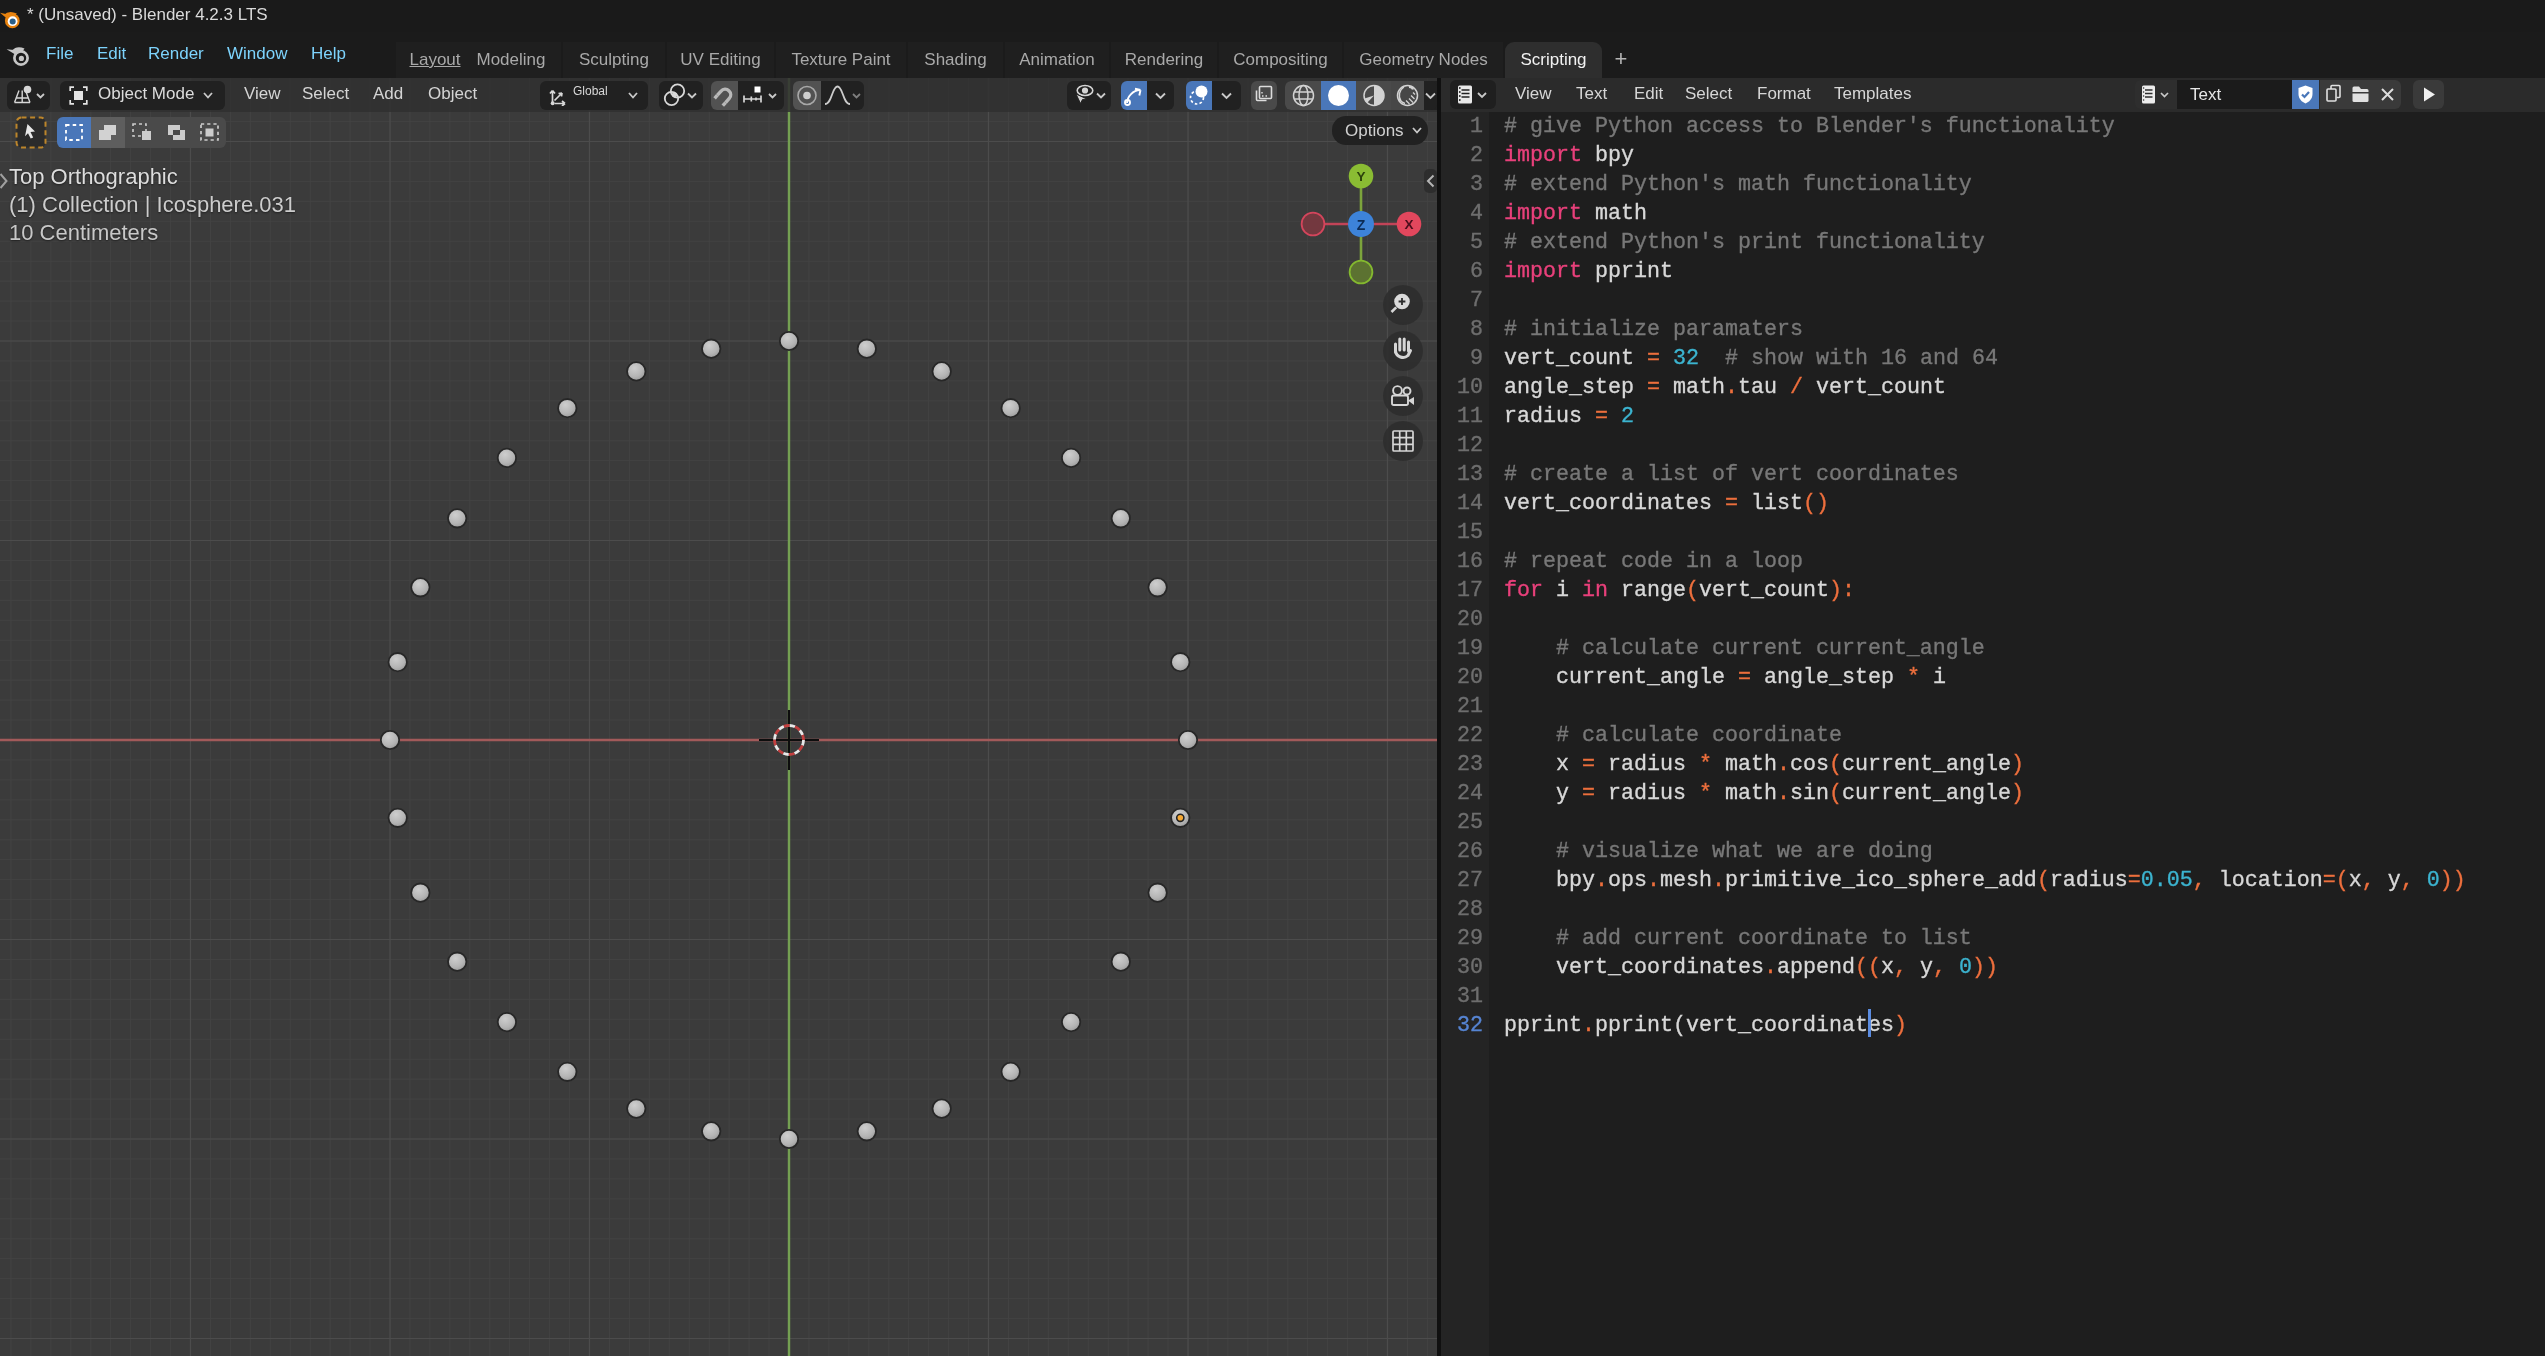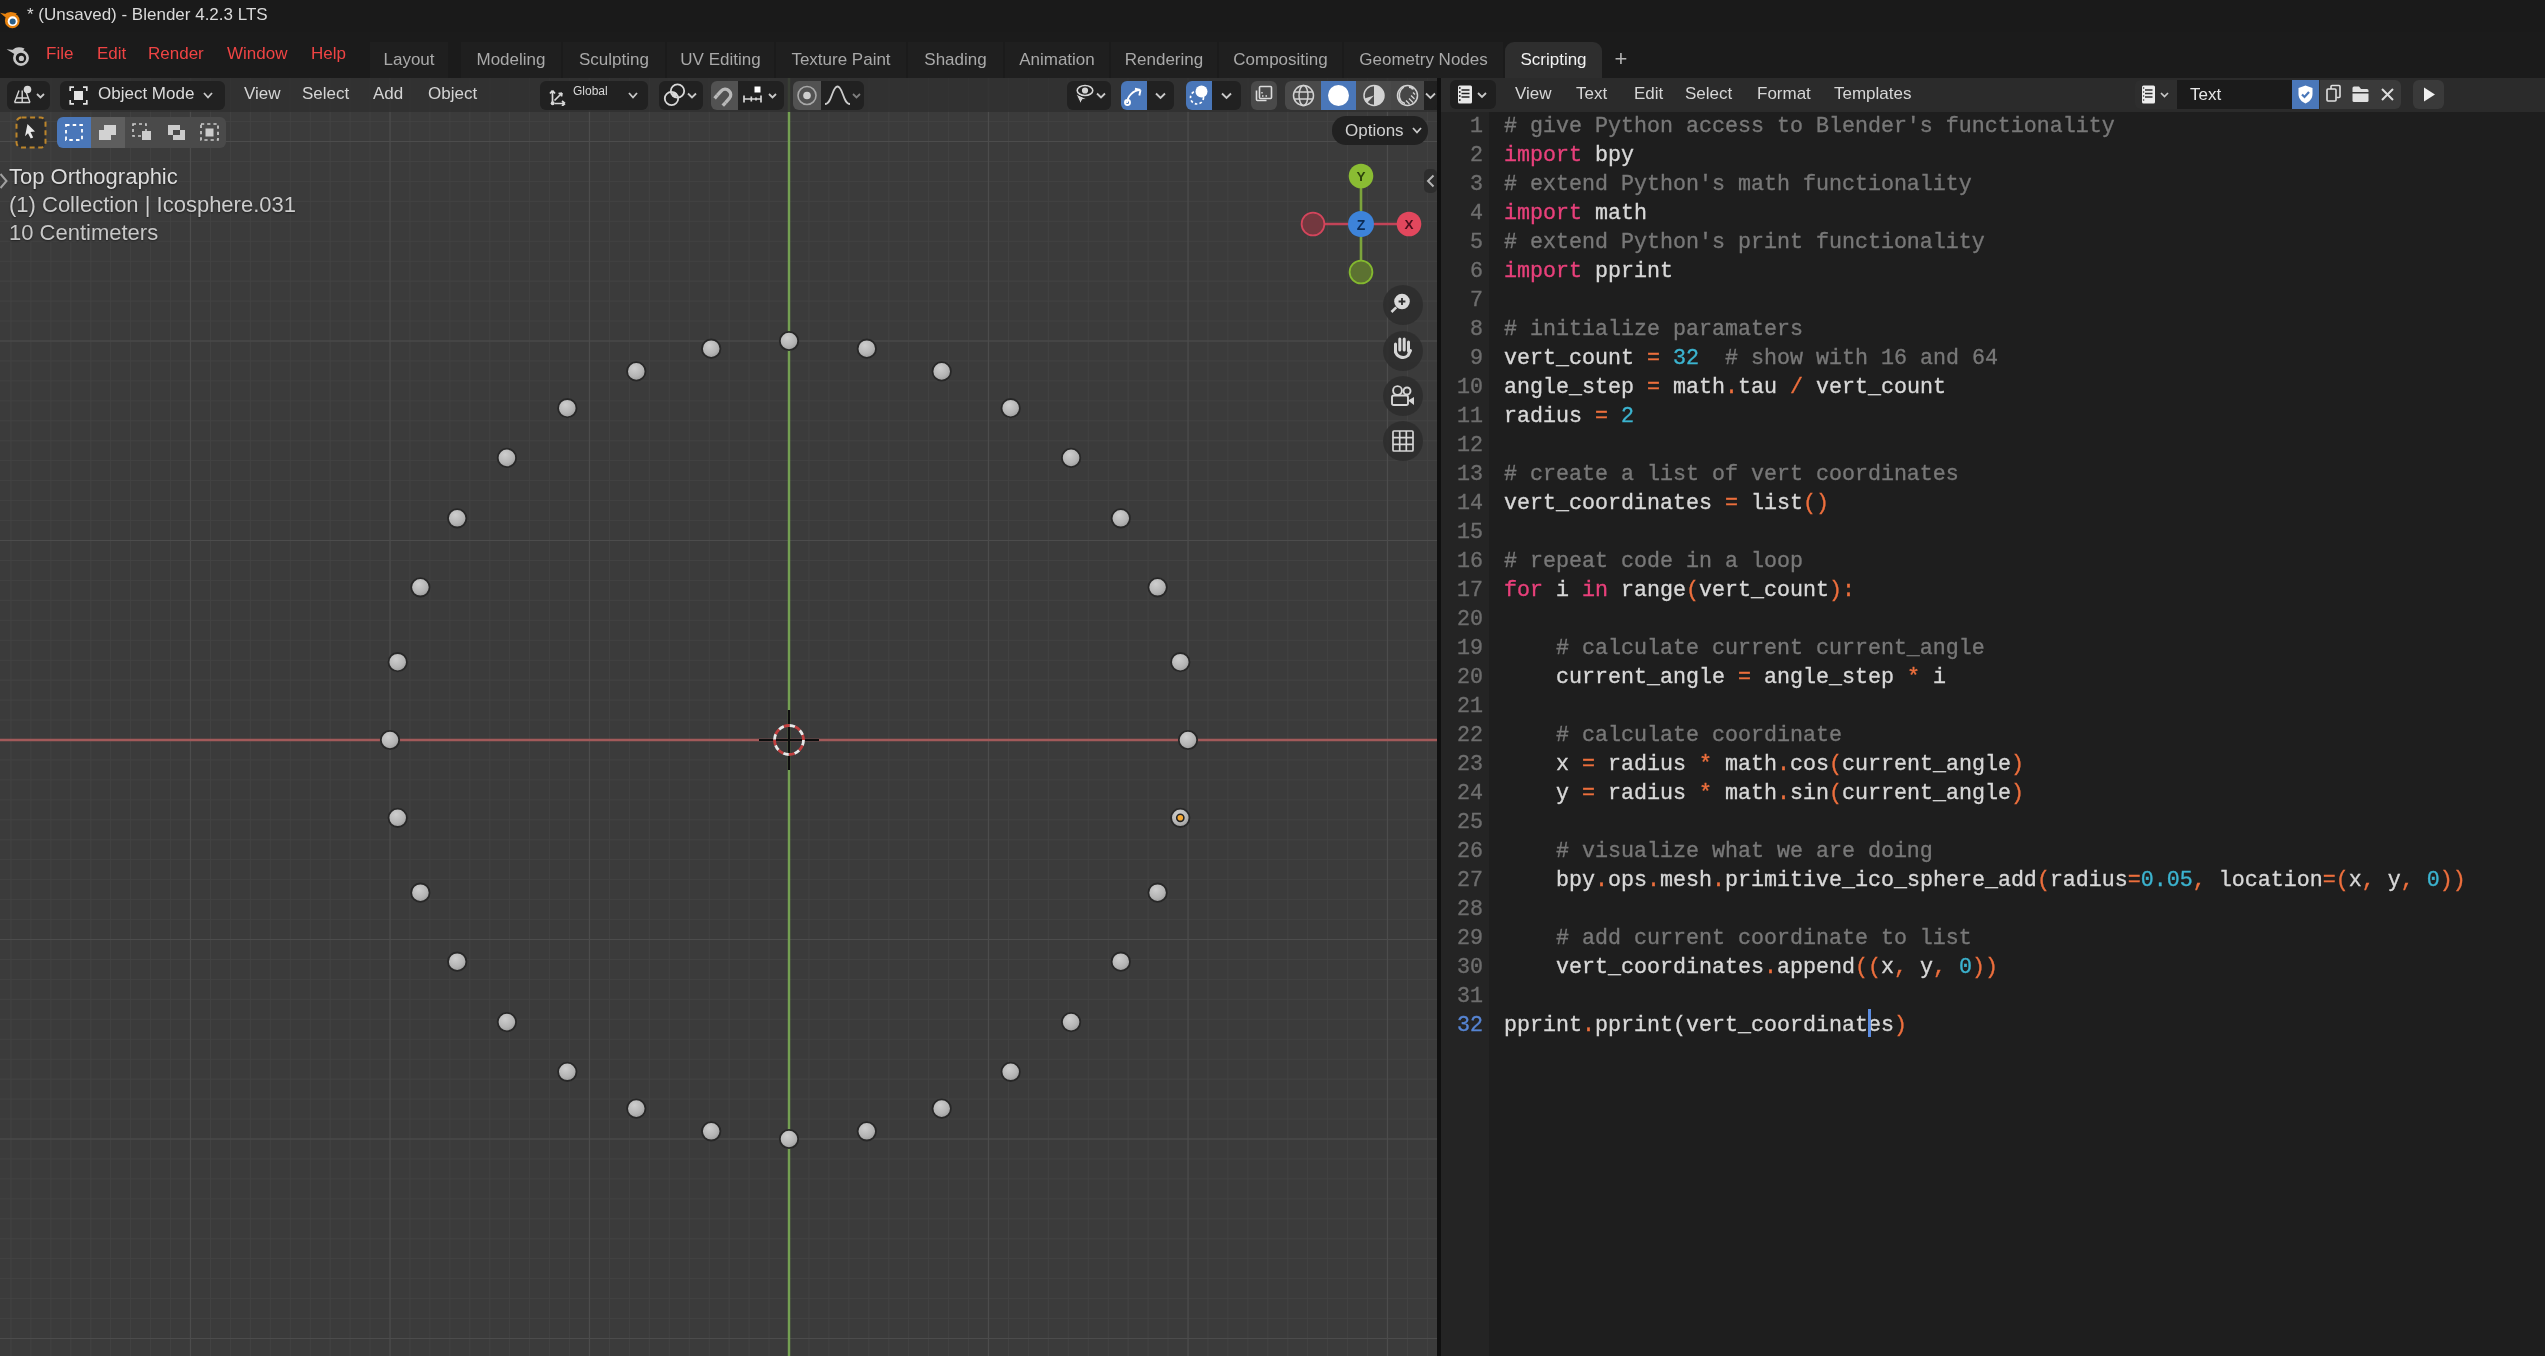--- a/index.html
+++ b/index.html
@@ -2,21 +2,21 @@
 <html><head><meta charset="utf-8"><style>
 *{margin:0;padding:0;box-sizing:border-box;}
 html,body{width:2545px;height:1356px;overflow:hidden;background:#1e1e1e;
  font-family:"Liberation Sans",sans-serif;-webkit-font-smoothing:antialiased;}
 #root{position:absolute;inset:0;width:2545px;height:1320px;padding-left:25px;}
 .abs{position:absolute;}
 
 #titlebar{position:absolute;left:0;top:0;width:2545px;height:32px;background:#1a1a1a;}
 #title{position:absolute;left:27px;top:5px;font-size:17px;color:#dadada;}
 #topbar{position:absolute;left:0;top:32px;width:2545px;height:46px;background:#1b1b1b;}
-.menu{position:absolute;top:12px;font-size:17px;color:#ef4444;}
+.menu{position:absolute;top:12px;font-size:17px;color:#7dd3fc;}
 .tab{position:absolute;top:10px;height:36px;background:#1f1f1f;color:#a9a9a9;font-size:17px;
  display:flex;align-items:center;justify-content:center;white-space:nowrap;}
 .tab.active{background:#2e2e2e;color:#f2f2f2;border-radius:9px 9px 0 0;}
 .tabplus{position:absolute;top:10px;width:30px;height:36px;color:#b5b5b5;font-size:22px;
  line-height:34px;text-align:center;}
 
 #vheader{position:absolute;left:0;top:78px;width:1437px;height:34px;background:rgba(48,48,48,0.87);text-align:right;}
 #vhunder{position:absolute;left:0;top:78px;width:1437px;height:34px;}
 .pill{position:absolute;top:2.5px;height:29px;background:#212121;border-radius:6px;}
 .vmenu{position:absolute;top:6px;font-size:17px;color:#d4d4d4;}
@@ -63,21 +63,21 @@
       <circle cx="15" cy="17" r="6.6" fill="none" stroke="#c6c6c6" stroke-width="2.7"></circle>
       <circle cx="15.4" cy="17.4" r="2.6" fill="#c6c6c6"></circle>
       <path d="M0.6,8.2 L12.8,9.6 L9.6,13.8 Z" fill="#c6c6c6"></path>
       <path d="M6,9.8 Q10.5,4.2 18.5,7.6 L16.2,10.8 L10,10.6 Z" fill="#c6c6c6"></path>
     </svg>
     <div class="menu" style="left:46px;">File</div>
     <div class="menu" style="left:97px;">Edit</div>
     <div class="menu" style="left:148px;">Render</div>
     <div class="menu" style="left:227px;">Window</div>
     <div class="menu" style="left:311px;">Help</div>
-    <div class="tab" style="left:370px;width:78px;">Layout</div>
+    <div class="tab" style="left:396px;width:78px;text-decoration:underline;">Layout</div>
       <div class="tab" style="left:461px;width:100px;">Modeling</div>
       <div class="tab" style="left:563px;width:102px;">Sculpting</div>
       <div class="tab" style="left:667px;width:107px;">UV Editing</div>
       <div class="tab" style="left:776px;width:130px;">Texture Paint</div>
       <div class="tab" style="left:908px;width:95px;">Shading</div>
       <div class="tab" style="left:1005px;width:104px;">Animation</div>
       <div class="tab" style="left:1111px;width:106px;">Rendering</div>
       <div class="tab" style="left:1219px;width:123px;">Compositing</div>
       <div class="tab" style="left:1344px;width:159px;">Geometry Nodes</div>
       <div class="tab active" style="left:1505px;width:97px;">Scripting</div>

